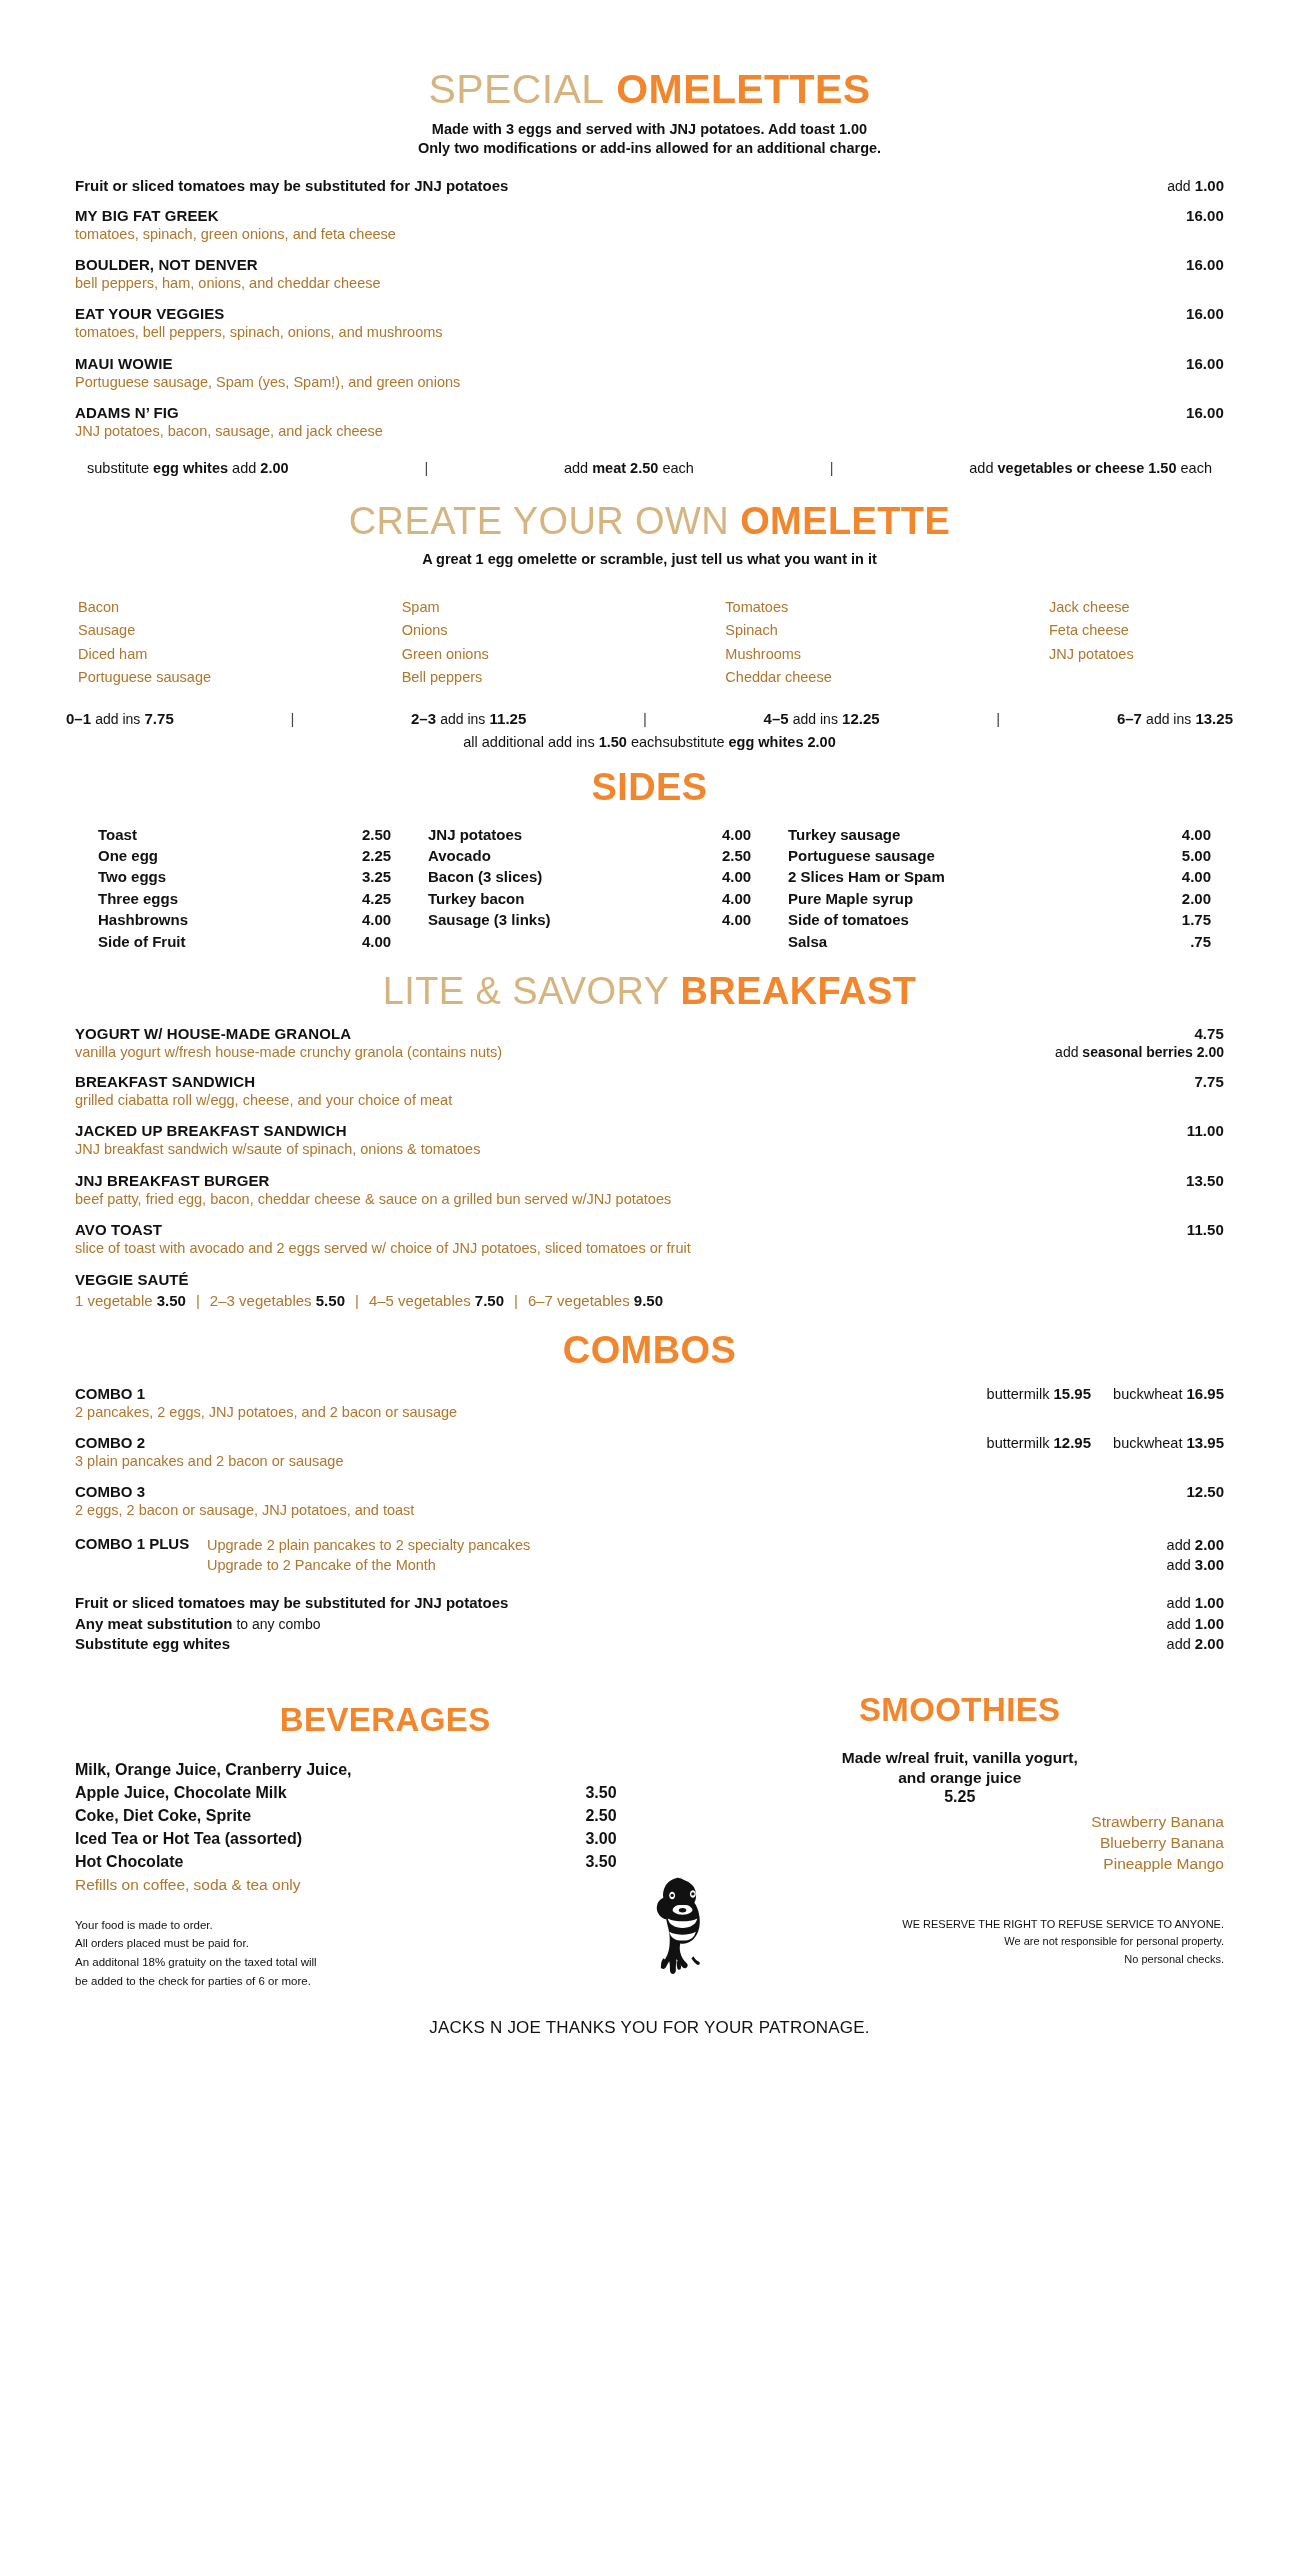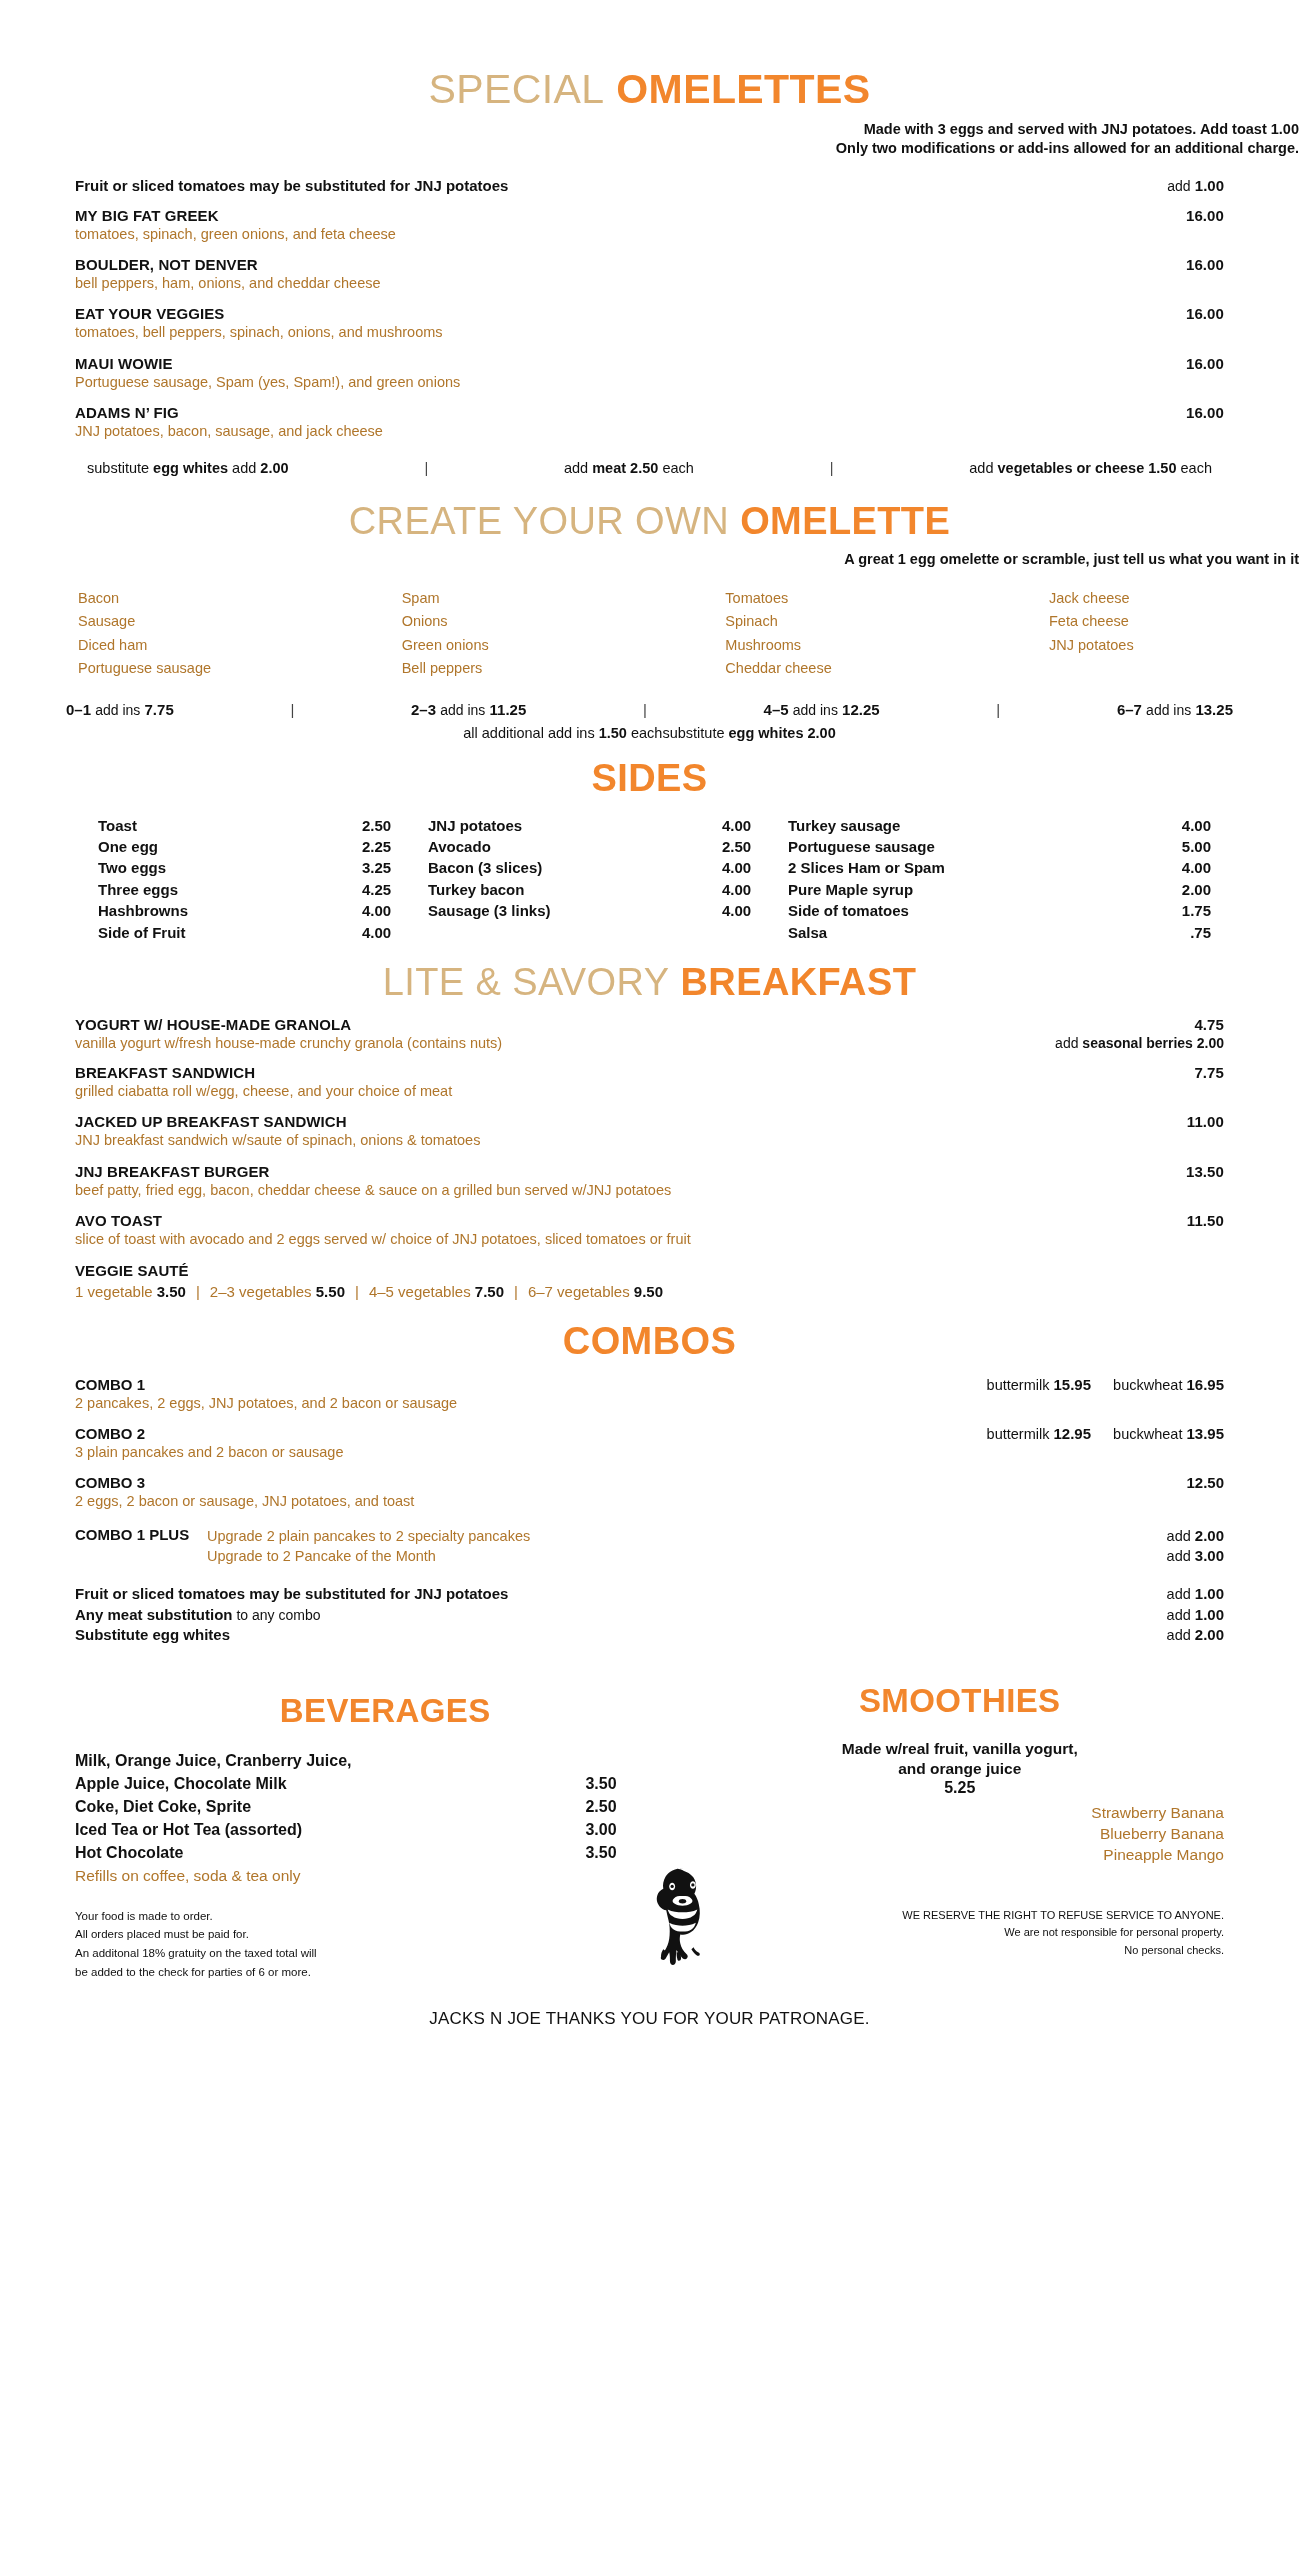--- a/index.html
+++ b/index.html
@@ -31,21 +31,21 @@
 
   .h-omelettes{ font-size:41px; margin:68px 0 0 0; }
   .h-create   { font-size:38px; margin:26px 0 0 0; }
   .h-sides    { font-size:38px; margin:18px 0 0 0; }
   .h-lite     { font-size:38px; margin:20px 0 0 0; }
   .h-combos   { font-size:38px; margin:22px 0 0 0; }
   .h-bev      { font-size:33px; margin:10px; }
   .h-smoothie { font-size:33px; margin:0; }
 
   .sub{
-    text-align:right;
+    text-align:center;
     font-weight:bold;
     font-size:14.5px;
     line-height:1.33;
     margin-top:9px;
     color:#111;
   }
 
   .wrap{ padding:0 75px; }
 
   .noteline{
@@ -82,21 +82,21 @@
     font-size:14.5px;
     margin:19px 12px 0 12px;
   }
   .strip .seg{ white-space:nowrap; }
   .strip .seg b{ font-weight:bold; }
   .strip .bar{ color:#444; padding:0 4px; }
 
   
   .ing{
     display:flex;
-    margin-top:17px;
+    margin-top:26px;
     color:#b0762b;
     font-size:14.5px;
     line-height:1.62;
     padding:0 80px 0 78px;
   }
   .ing .col{ flex:1 1 0; }
   .ing .col:nth-child(4){ flex:0 0 170px; }
 
   .tiers{
     display:flex;

